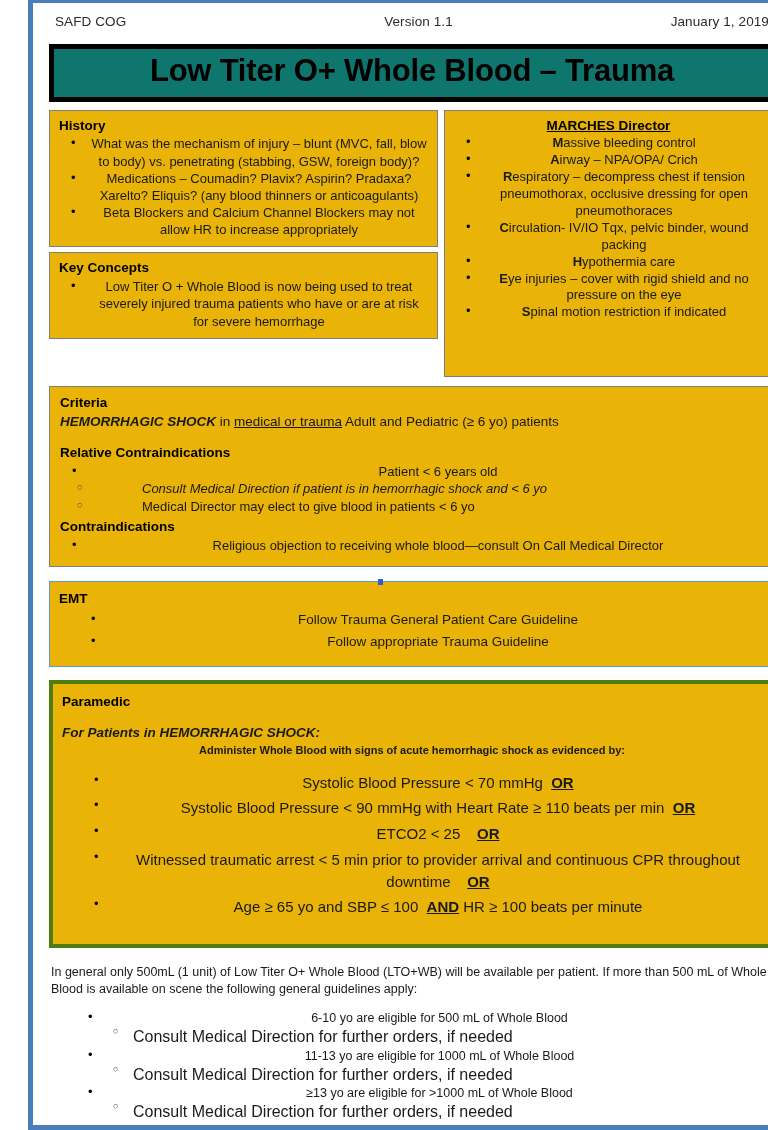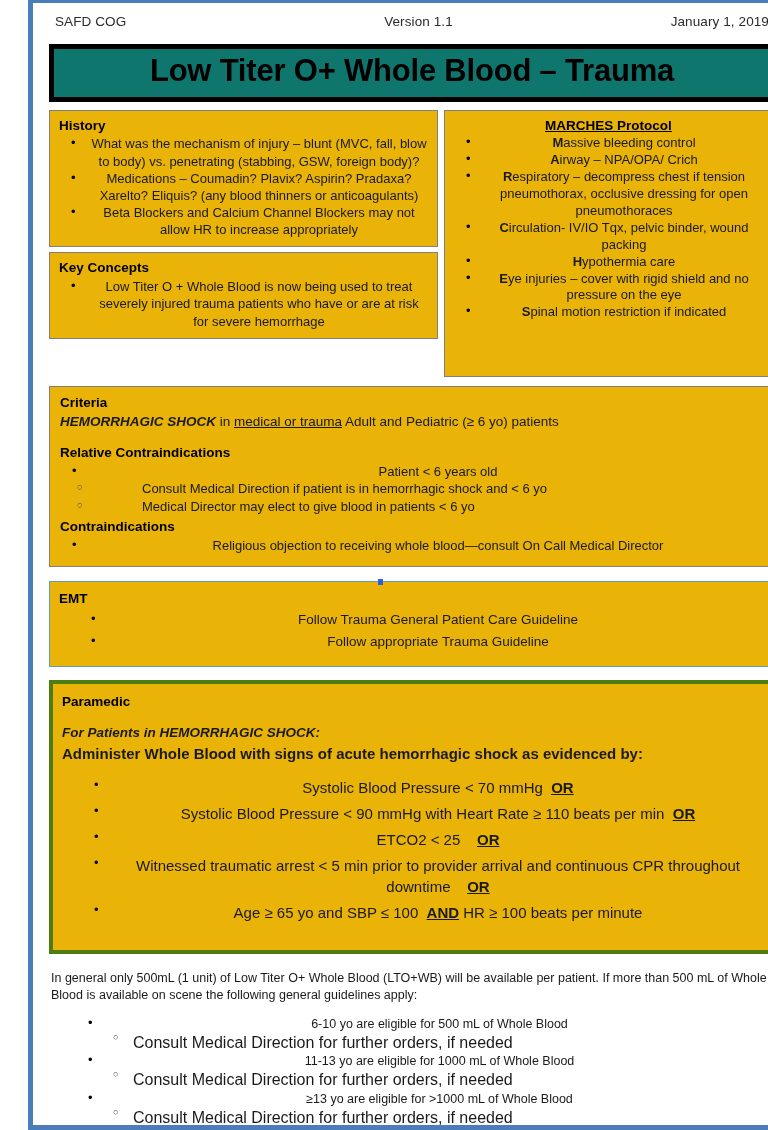--- a/index.html
+++ b/index.html
@@ -169,24 +169,25 @@
   .para-box { margin: 13px 4px 0 4px; }
   .para-box .box-inner { padding: 10px 9px 22px 9px; }
   .para-lead-i {
     font-size: 13.5px;
     font-weight: bold;
     font-style: italic;
     margin-top: 14px;
     line-height: 1.4;
   }
   .para-lead-b {
-    font-size: 15px;
+    font-size: 11px;
     font-weight: bold;
     line-height: 1.4;
     margin-bottom: 13px;
+    text-align: center;
   }
   .para-box ul.bul > li {
     font-size: 15px;
     line-height: 1.45;
     margin-bottom: 4px;
     padding-left: 52px;
   }
   .para-box ul.bul > li::before { left: 32px; }
   .opb { font-weight: bold; text-decoration: underline; }
 
@@ -242,21 +243,21 @@
               <li>Low Titer O + Whole Blood is now being used to treat severely injured trauma patients who have or are at risk for severe hemorrhage</li>
             </ul>
           </div>
         </div>
 
       </div>
 
       <div class="col-right">
         <div class="box" style="min-height:267px;">
           <div class="box-inner">
-            <div class="sec-head sec-head-center">MARCHES Protocol</div>
+            <div class="sec-head sec-head-center">MARCHES Director</div>
             <ul class="bul tight">
               <li><span class="marches-b">M</span><span>assive bleeding control</span></li>
               <li><span class="marches-b">A</span><span>irway – NPA/OPA/ Crich</span></li>
               <li><span class="marches-b">R</span><span>espiratory –  decompress chest if tension pneumothorax, occlusive dressing for open pneumothoraces</span></li>
               <li><span class="marches-b">C</span><span>irculation- IV/IO Tqx, pelvic binder, wound packing</span></li>
               <li><span class="marches-b">H</span><span>ypothermia care</span></li>
               <li><span class="marches-b">E</span><span>ye injuries – cover with rigid shield and no pressure on the eye</span></li>
               <li><span class="marches-b">S</span><span>pinal motion restriction if indicated</span></li>
             </ul>
           </div>
@@ -270,21 +271,21 @@
         <div class="sec-head">Criteria</div>
         <div class="crit-line">
           <span class="crit-shock">HEMORRHAGIC SHOCK</span><span> in </span><span class="u">medical or trauma</span><span> Adult and Pediatric (≥ 6 yo) patients</span>
         </div>
         <div class="spacer-sm"></div>
         <div class="sec-head">Relative Contraindications</div>
         <ul class="bul">
           <li style="padding-left:52px;">Patient &lt; 6 years old</li>
         </ul>
         <ul class="circ">
-          <li style="padding-left:82px;">Consult Medical Direction if patient is in hemorrhagic shock and &lt; 6 yo</li>
+          <li style="padding-left:82px;font-style:italic;">Consult Medical Direction if patient is in hemorrhagic shock and &lt; 6 yo</li>
           <li style="padding-left:82px;">Medical Director may elect to give blood in patients &lt; 6 yo</li>
         </ul>
         <div class="sec-head" style="margin-top:2px;">Contraindications</div>
         <ul class="bul">
           <li style="padding-left:52px;">Religious objection to receiving whole blood—consult On Call Medical Director</li>
         </ul>
       </div>
     </div>
 
     <div class="box box-blue emt-box">

